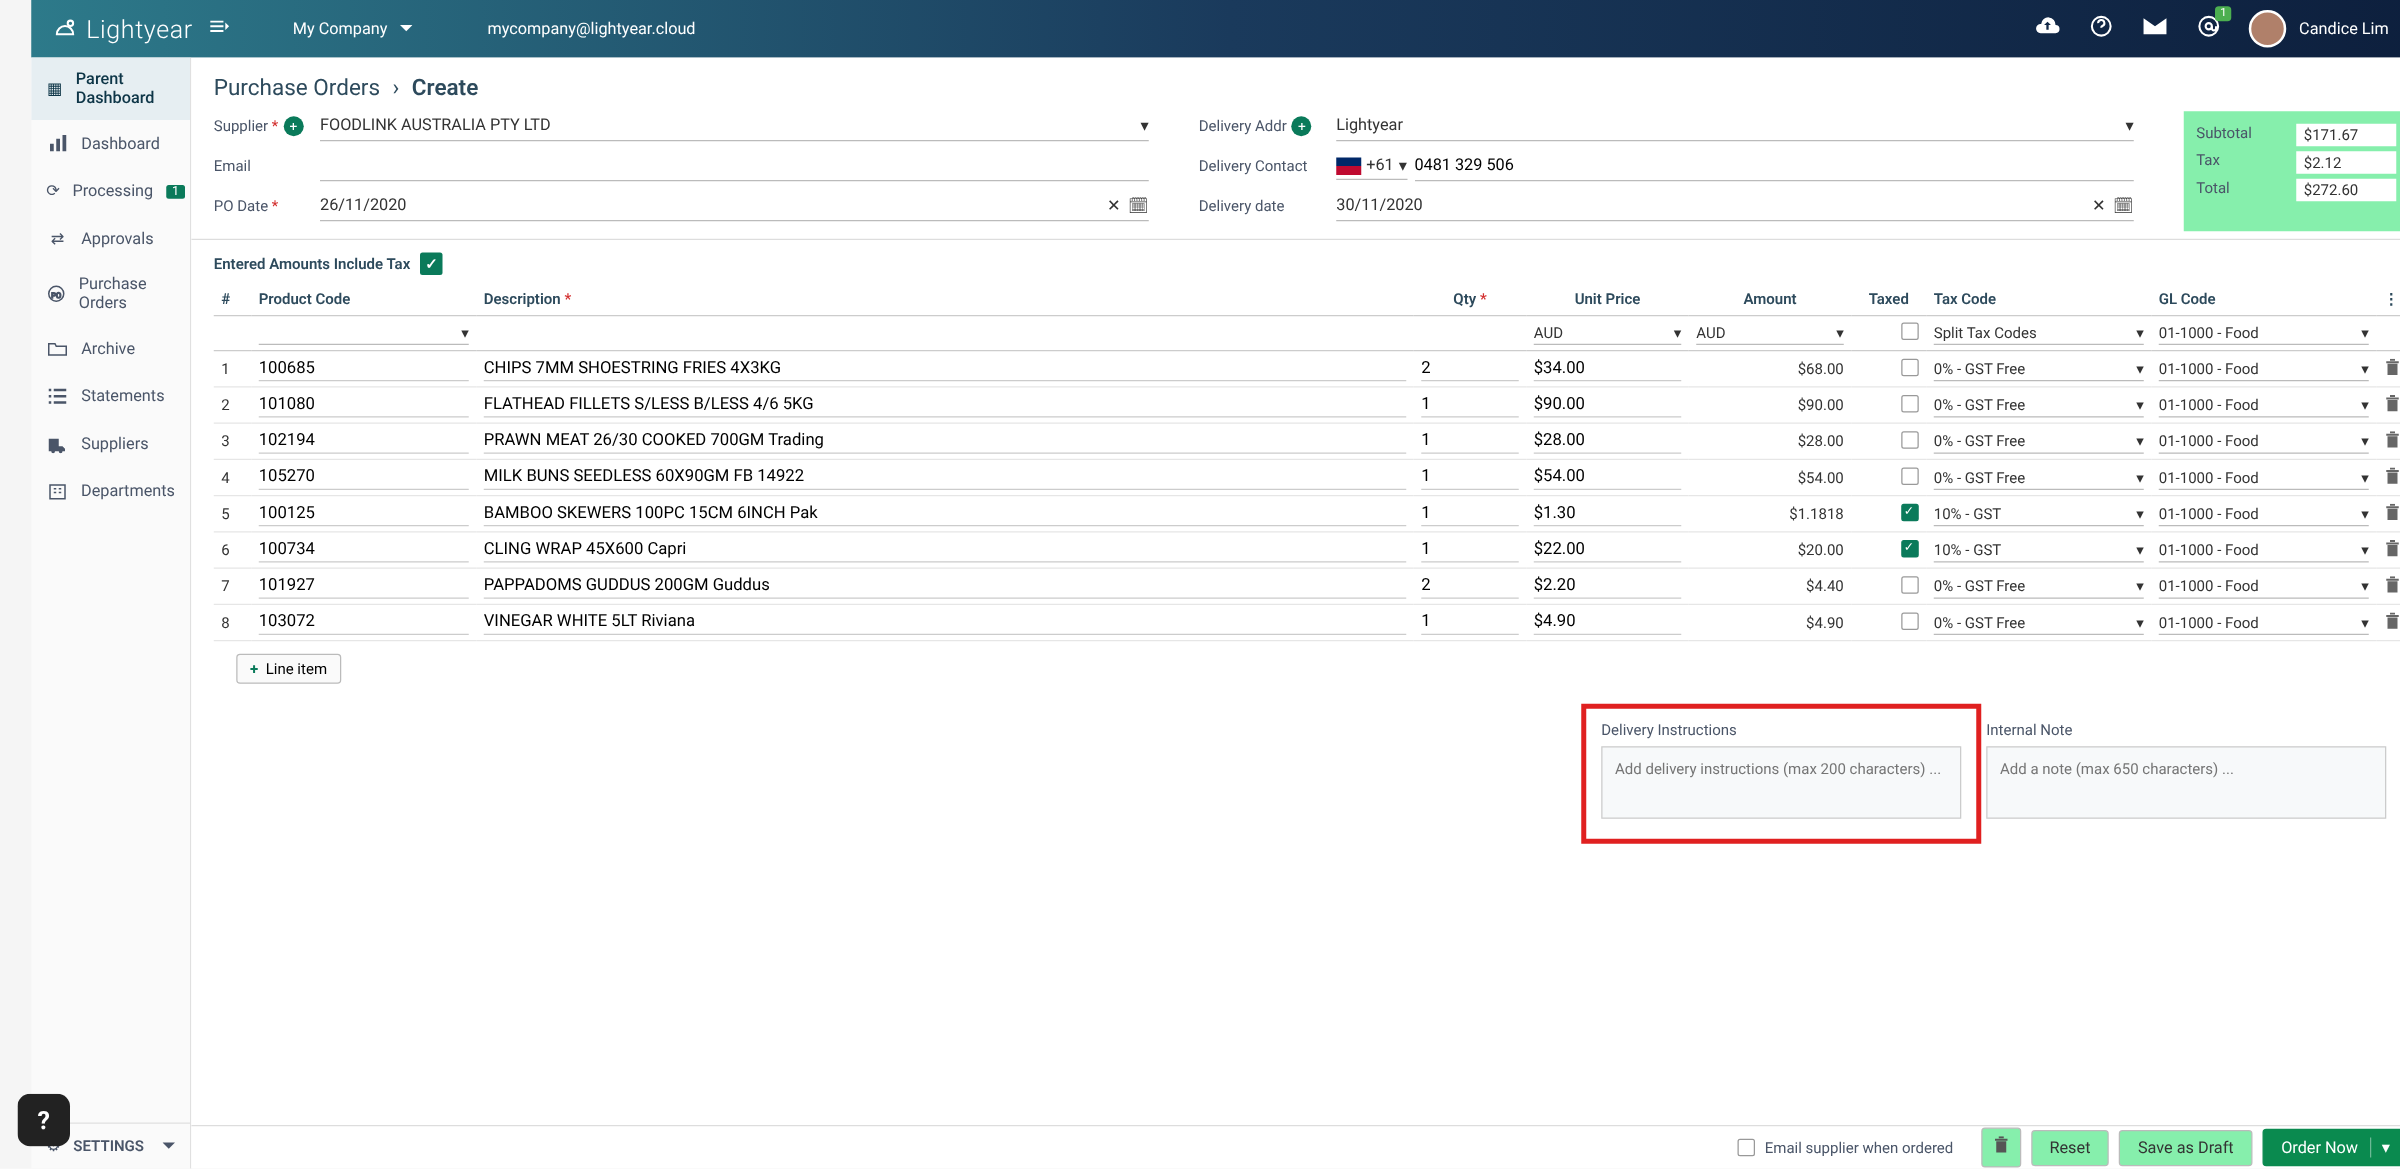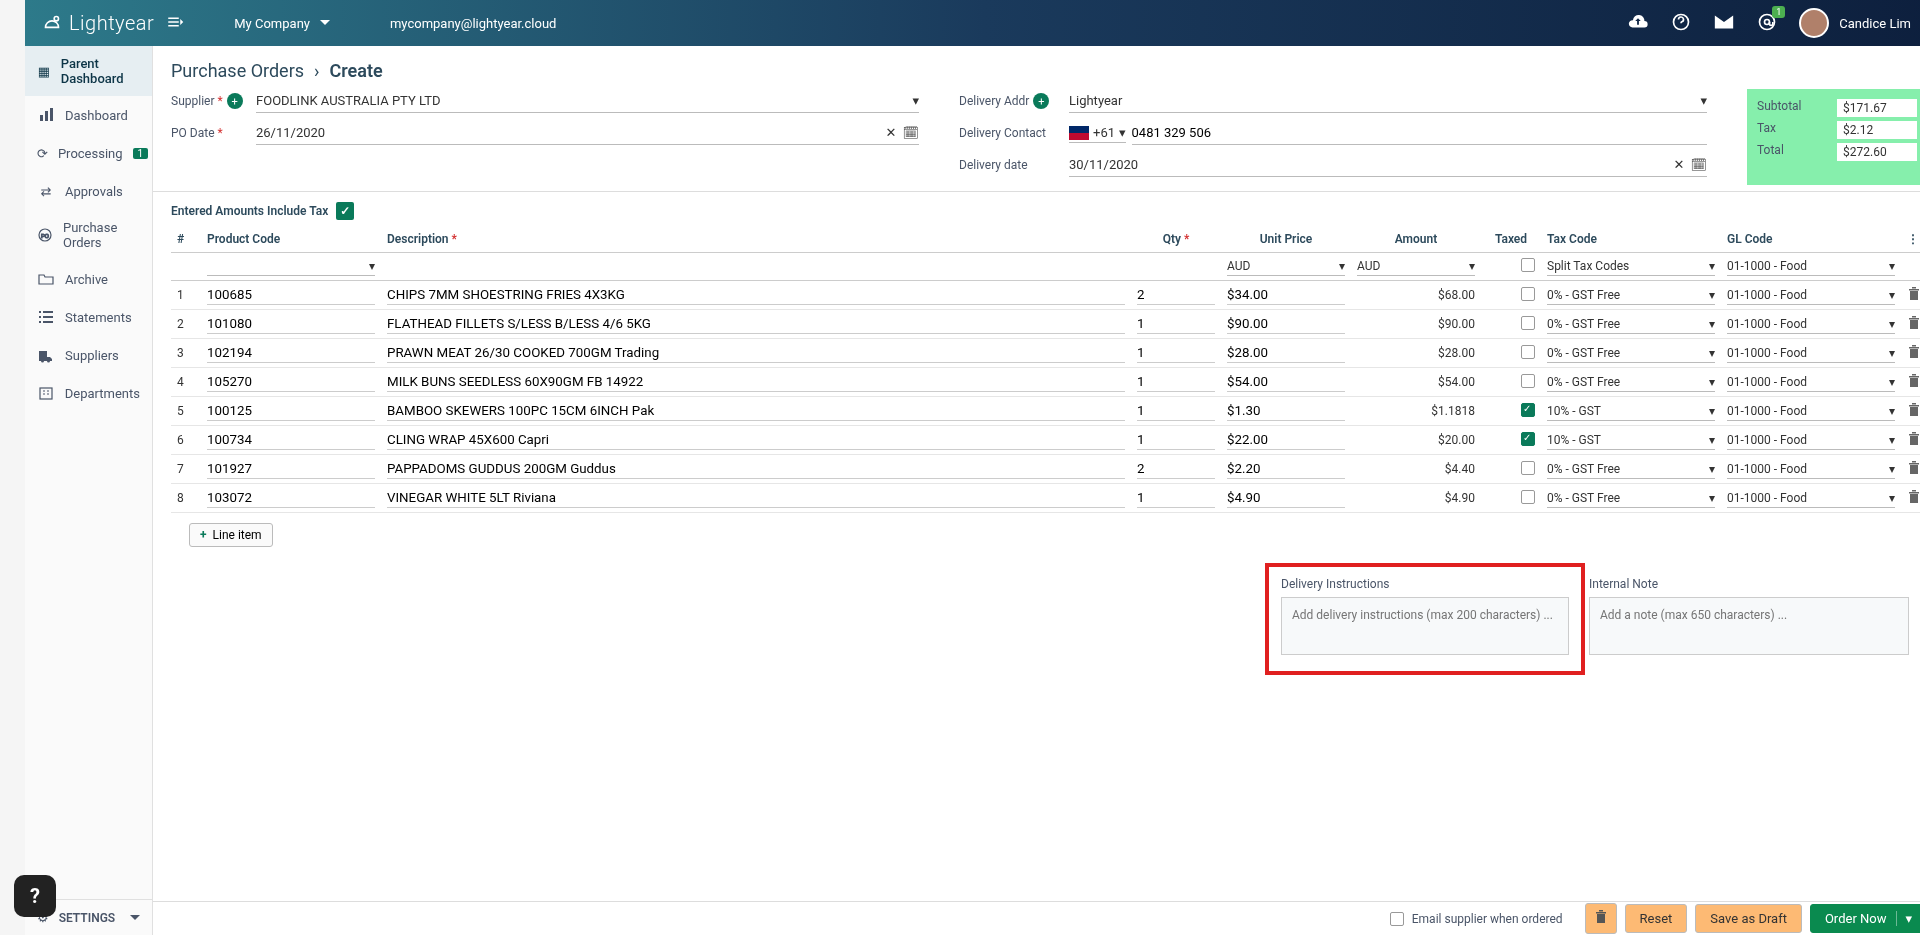--- a/index.html
+++ b/index.html
@@ -63,21 +63,21 @@
 .del { cursor: pointer; color: #666; }
 .add-line { margin: 10px 18px; border: 1px solid #bbb; background: #fafafa; padding: 4px 10px; border-radius: 3px; display: inline-flex; align-items: center; gap: 6px; cursor: pointer; font-size: 12px; }
 .notes-row { display: flex; gap: 4px; padding: 0 18px; margin-top: 6px; justify-content: flex-end; }
 .note-box { display: flex; flex-direction: column; gap: 6px; }
 .note-box.delivery { width: 320px; border: 4px solid #e02020; padding: 10px 12px 16px; }
 .note-box.internal { width: 320px; padding: 14px 0 0; }
 .note-lbl { font-size: 12px; color: #4a5568; }
 .note-ta { border: 1px solid #ccc; background: #f7f9fa; padding: 10px; height: 58px; font-size: 12px; color: #888; resize: none; width: 100%; }
 .footer { border-top: 1px solid #ddd; padding: 1px 18px; display: flex; align-items: center; justify-content: flex-end; gap: 8px; }
 .foot-chk { display: flex; align-items: center; gap: 8px; margin-right: 14px; font-size: 12px; color: #4a5568; }
-.btn { border: 1px solid #bbb; background: #fdba74; padding: 6px 14px; border-radius: 3px; cursor: pointer; font-size: 13px; color: #333; }
+.btn { border: 1px solid #bbb; background: #86efac; padding: 6px 14px; border-radius: 3px; cursor: pointer; font-size: 13px; color: #333; }
 .btn.icon-only { padding: 6px 8px; }
 .btn-primary { background: #0a8a4f; color: #fff; border: 1px solid #0a8a4f; display: flex; align-items: center; }
 .btn-primary .split { border-left: 1px solid rgba(255,255,255,0.4); margin-left: 10px; padding-left: 8px; }
 .help-fab { position: fixed; bottom: 18px; left: 14px; width: 42px; height: 42px; background: #222; color: #fff; border-radius: 10px; display: flex; align-items: center; justify-content: center; font-size: 20px; font-weight: bold; cursor: pointer; }
 .phone-wrap { display: flex; align-items: center; gap: 6px; flex: 1; }
 .flag { width: 20px; height: 14px; background: linear-gradient(to bottom, #002868 50%, #bf0a30 50%); position: relative; }
 </style>
 </head>
 <body>
 
@@ -221,20 +221,24 @@
 
       <div class="form-area">
         <div class="form-row">
           <div class="form-col">
             <div class="form-line">
               <div class="form-label"><span>Supplier</span> <span class="req">*</span><span class="add-circ">+</span></div>
               <div class="select-wrap">
                   <span class="val">FOODLINK AUSTRALIA PTY LTD</span>
                   <span class="caret">▾</span>
                 </div>
+            </div>
+            <div class="form-line">
+              <div class="form-label">Email</div>
+              <input class="form-input" style="">
             </div>
             <div class="form-line">
               <div class="form-label"><span>PO Date</span> <span class="req">*</span></div>
               <div class="date-wrap">
                   <span class="val">26/11/2020</span>
                   <span>✕</span>
                   <span>🗓</span>
                 </div>
             </div>
           </div>

